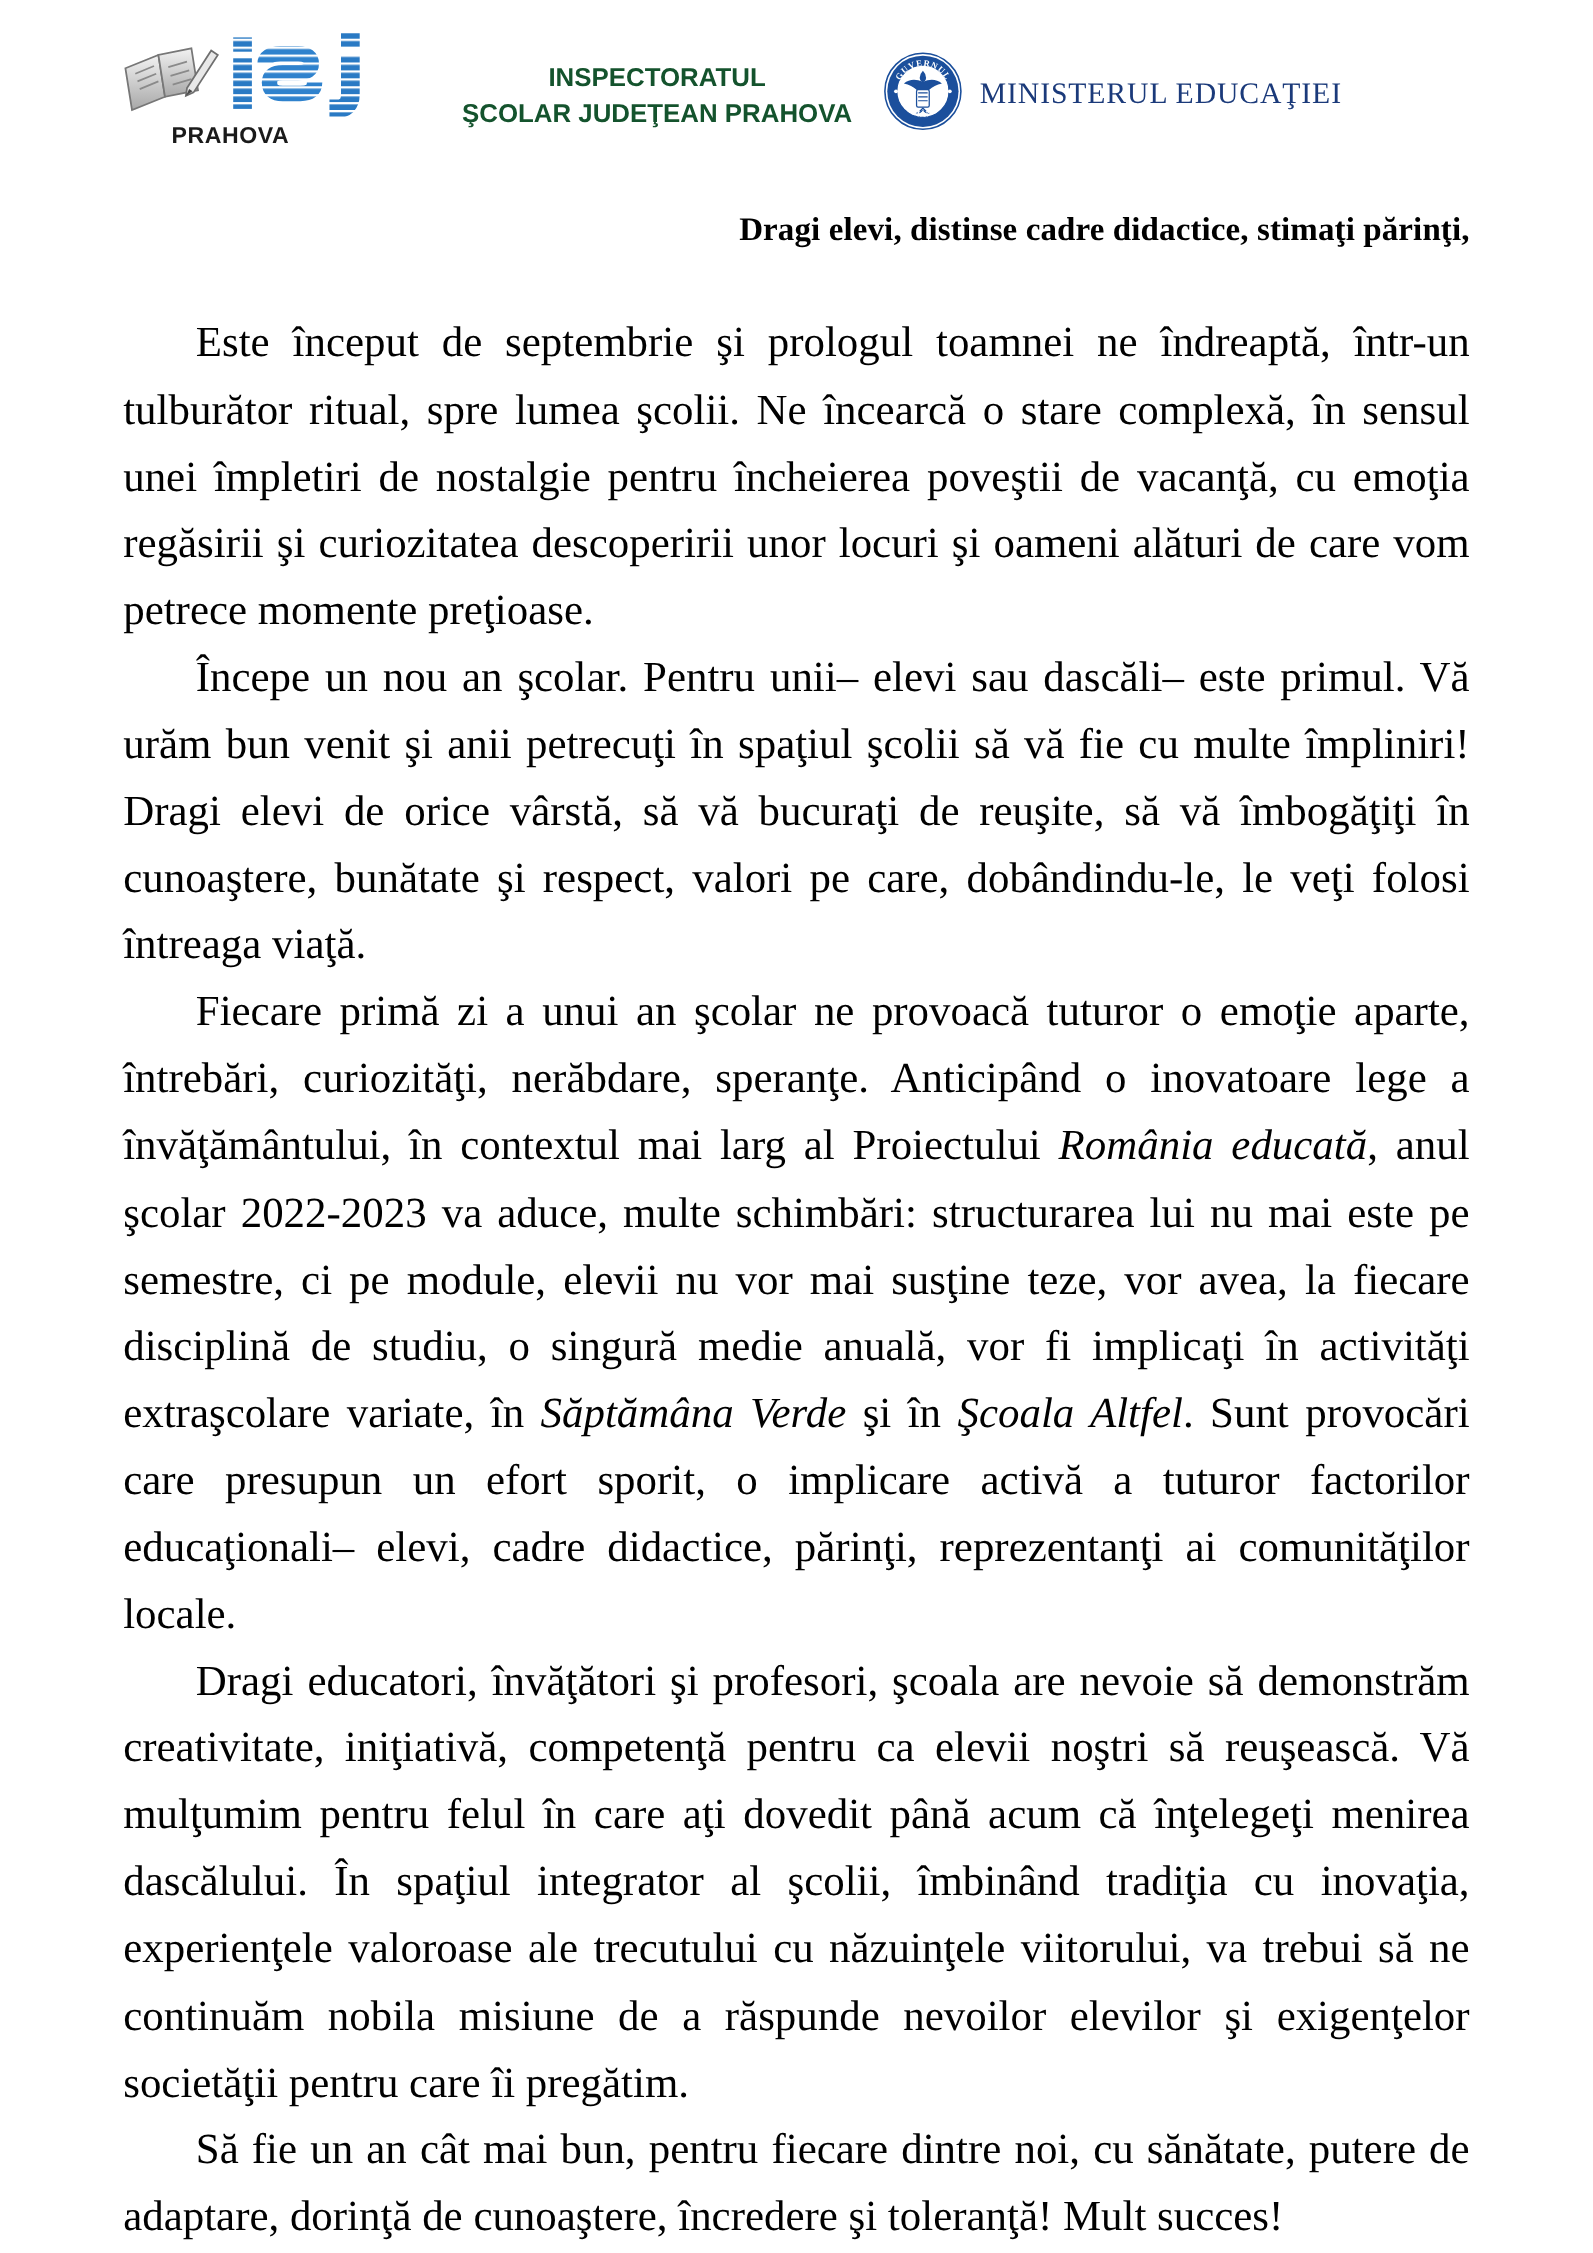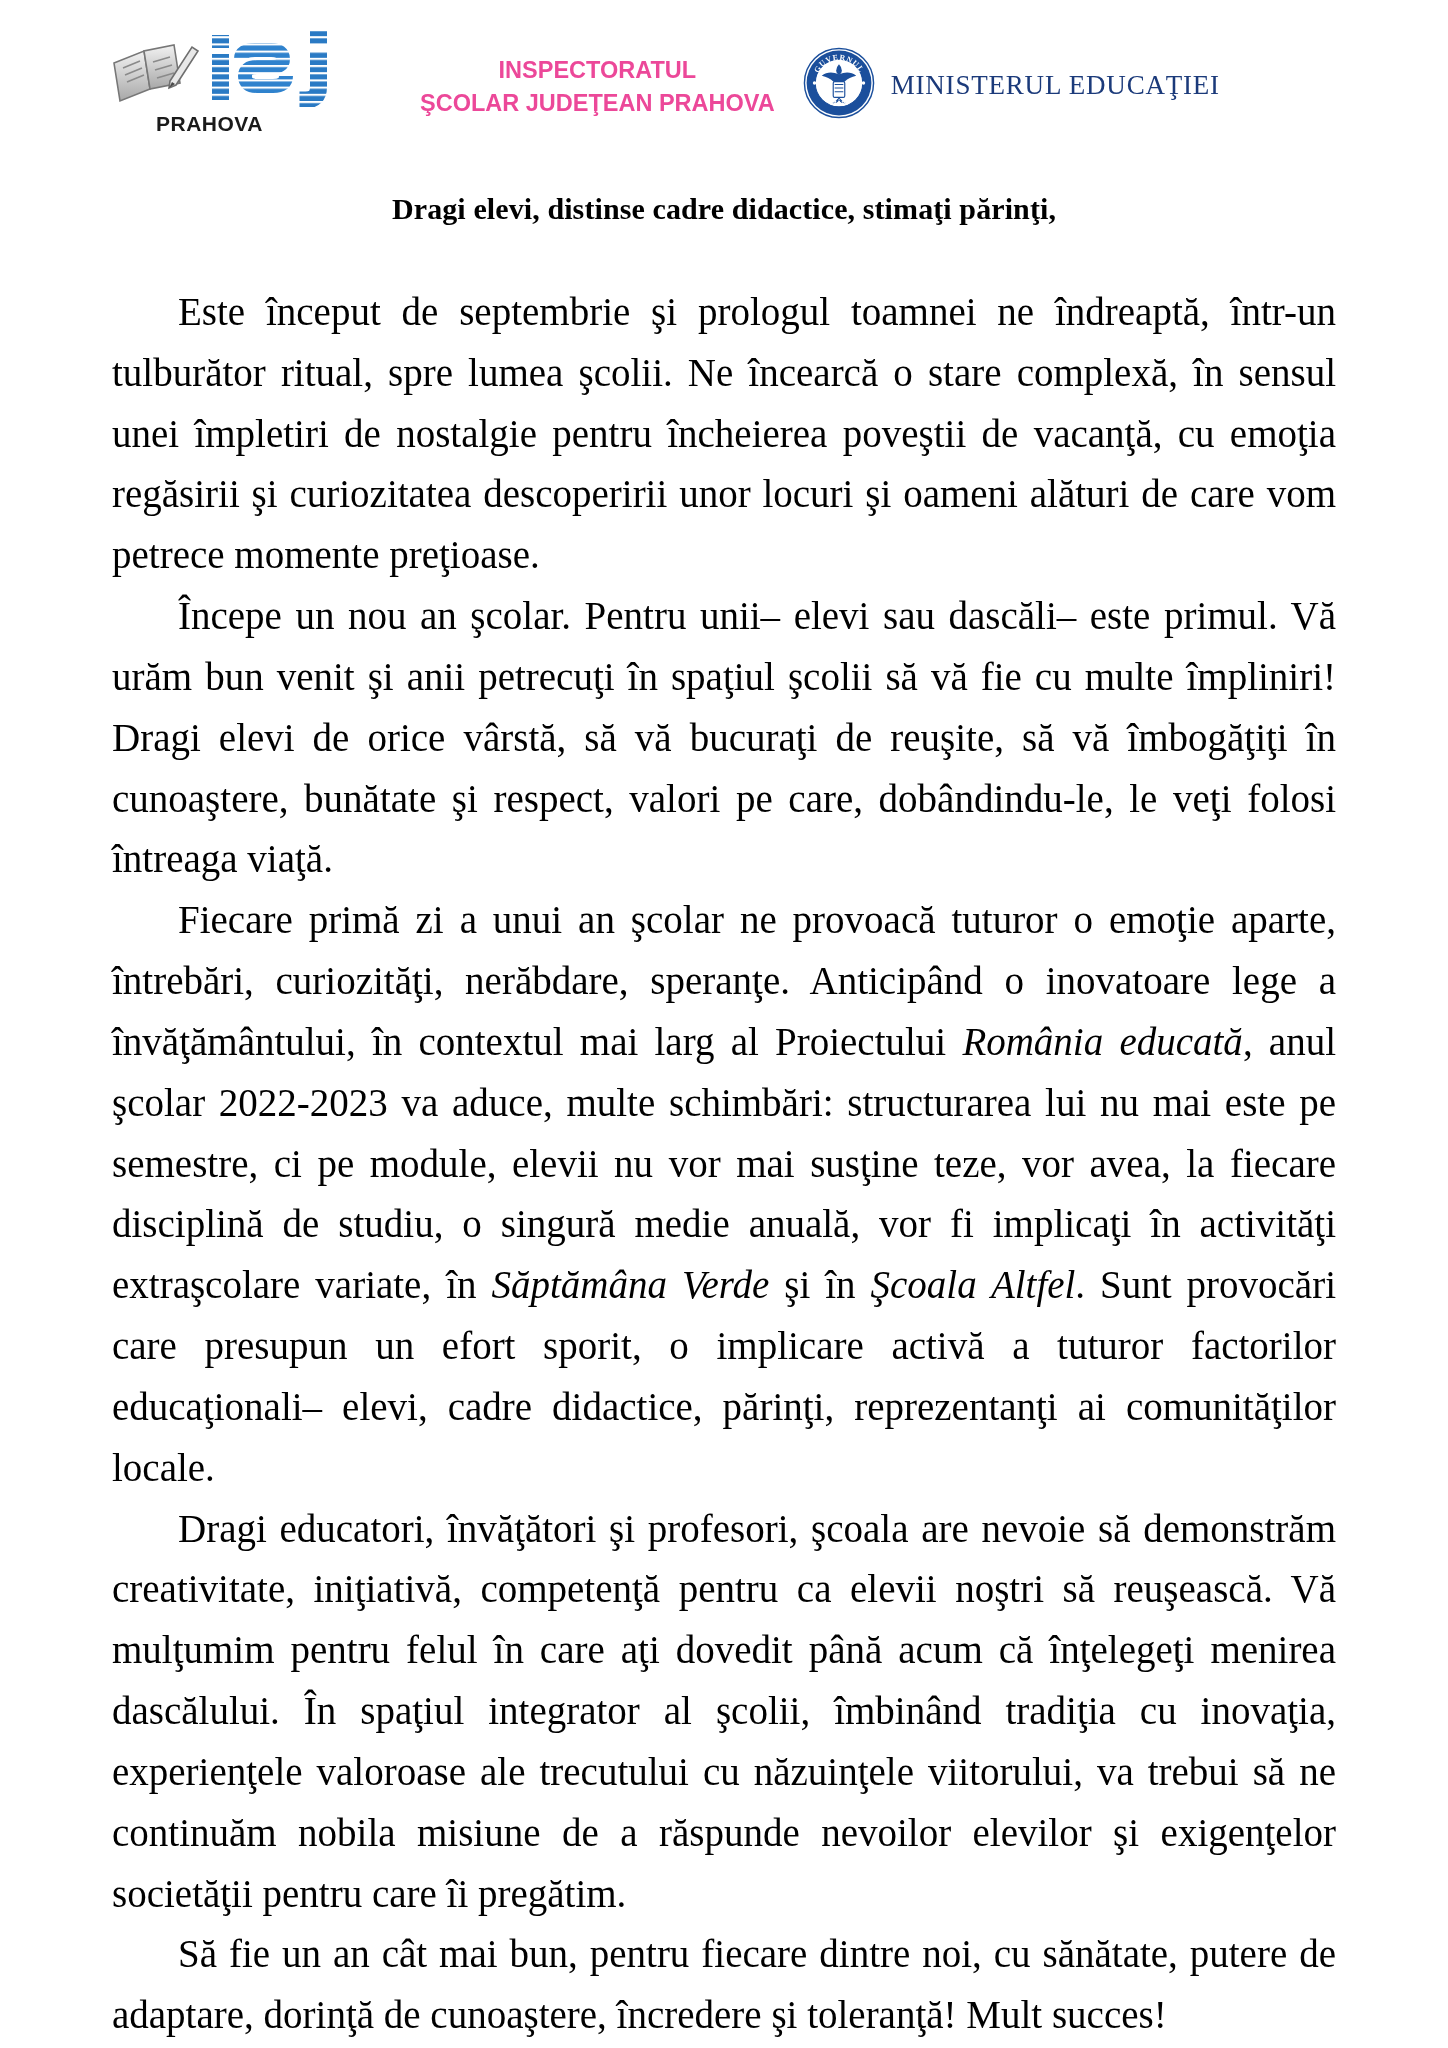--- a/index.html
+++ b/index.html
@@ -57,21 +57,21 @@
     margin-left: 46px;
   }
 
   .inspectorat-title {
     flex: 0 0 auto;
     text-align: center;
     font-family: "Liberation Sans", sans-serif;
     font-weight: bold;
     font-size: 23.5px;
     line-height: 1.42;
-    color: #ec4899;
+    color: #14532d;
     margin-left: 60px;
     margin-top: 10px;
     white-space: nowrap;
   }
 
   .ministry-block {
     display: flex;
     align-items: center;
     gap: 16px;
     margin-left: 28px;
@@ -84,21 +84,21 @@
     color: #1b3a7a;
     white-space: nowrap;
   }
 
   
   .content {
     padding: 0 112px 0 112px;
   }
 
   .salutation {
-    text-align: center;
+    text-align: right;
     font-weight: bold;
     font-size: 30px;
     margin-top: 62px;
     letter-spacing: 0.1px;
   }
 
   .body-text {
     margin-top: 56px;
     font-size: 39px;
     line-height: 1.56;

